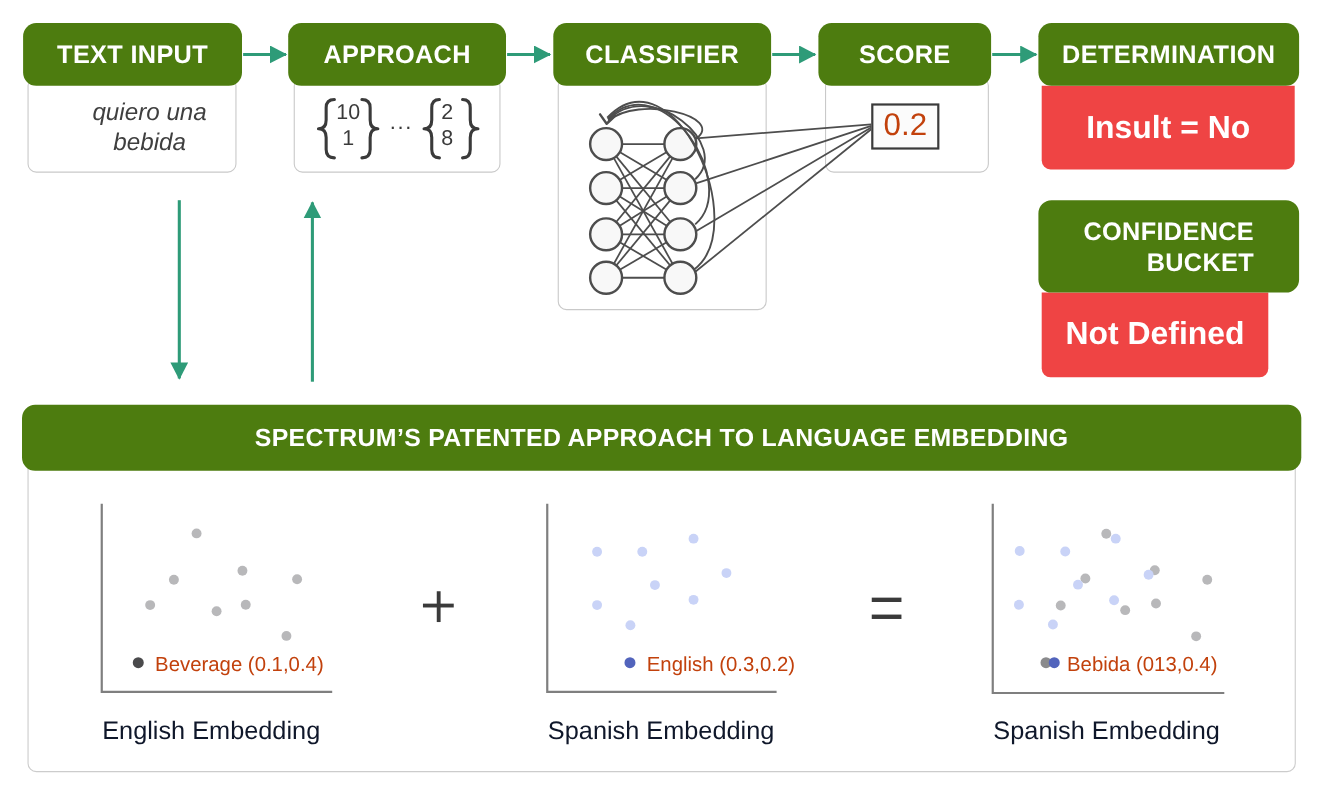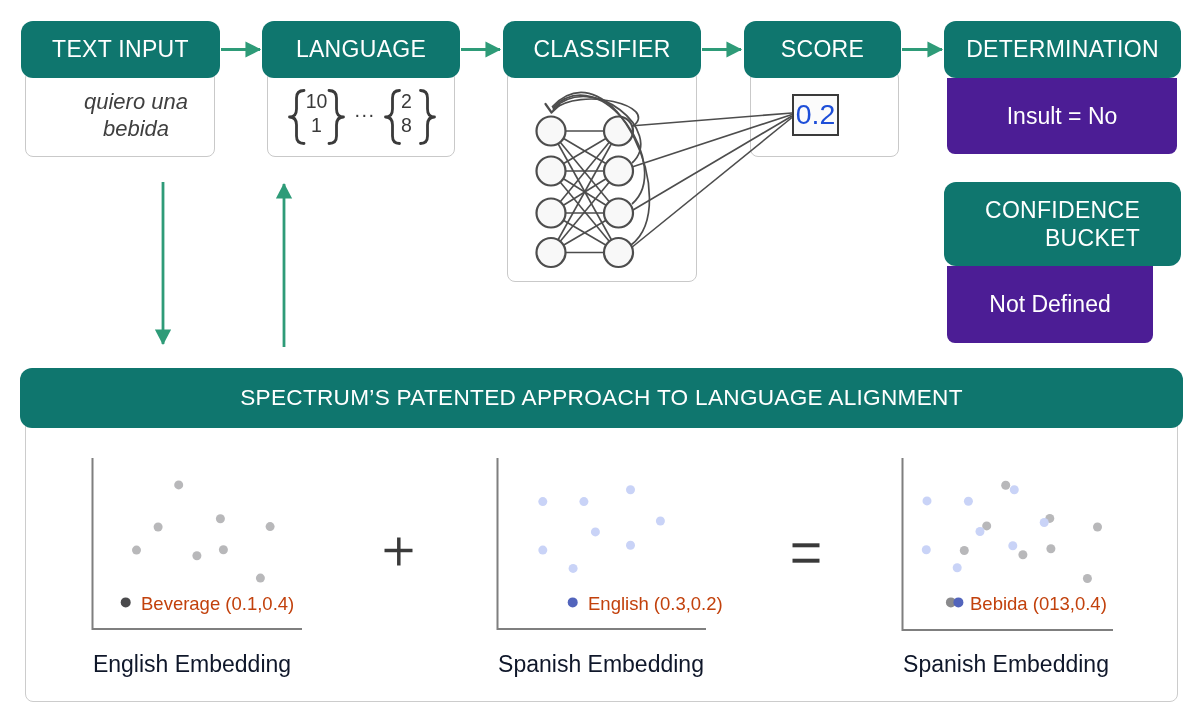--- a/index.html
+++ b/index.html
@@ -1,36 +1,36 @@
 <!DOCTYPE html>
 <html><head>
 <meta charset="utf-8">
 <style>
   html,body{margin:0;padding:0;}
   body{width:1204px;height:724px;position:relative;background:#ffffff;
        font-family:"Liberation Sans", sans-serif;overflow:hidden;}
   .abs{position:absolute;}
-  .ghead{position:absolute;background:#0f766e;border-radius:12px;color:#fff;
-         font-weight:normal;font-size:23px;display:flex;align-items:center;
+  .ghead{position:absolute;background:#4d7c0f;border-radius:12px;color:#fff;
+         font-weight:bold;font-size:23px;display:flex;align-items:center;
          justify-content:center;letter-spacing:.3px;z-index:2;}
   .wbox{position:absolute;background:#fff;border:1px solid #c9c9c9;
         border-radius:8px;z-index:1;}
-  .gray{position:absolute;background:#4c1d95;color:#fff;font-size:23px;
+  .gray{position:absolute;background:#ef4444;color:#fff;font-size:29px;
         display:flex;align-items:center;justify-content:center;
-        border-radius:0 0 8px 8px;z-index:1;}
+        border-radius:0 0 8px 8px;z-index:1;font-weight:bold;}
   svg.overlay{position:absolute;left:0;top:0;z-index:3;pointer-events:none;}
   .greenlbl{position:absolute;color:#0f172a;font-size:23px;font-weight:500;
             text-align:center;z-index:4;}
   .legend{position:absolute;color:#c2410c;font-size:18.5px;z-index:4;}
 </style>
 </head>
 <body>
 
 <div class="ghead" style="left:21px;top:21px;width:199px;height:57px;">TEXT INPUT</div>
-<div class="ghead" style="left:262px;top:21px;width:198px;height:57px;">LANGUAGE</div>
+<div class="ghead" style="left:262px;top:21px;width:198px;height:57px;">APPROACH</div>
 <div class="ghead" style="left:503px;top:21px;width:198px;height:57px;">CLASSIFIER</div>
 <div class="ghead" style="left:744px;top:21px;width:157px;height:57px;">SCORE</div>
 <div class="ghead" style="left:944px;top:21px;width:237px;height:57px;">DETERMINATION</div>
 
 <div class="wbox" style="left:25px;top:70px;width:188px;height:85px;"></div>
 <div class="wbox" style="left:267px;top:70px;width:186px;height:85px;"></div>
 <div class="wbox" style="left:507px;top:70px;width:188px;height:210px;"></div>
 <div class="wbox" style="left:750px;top:70px;width:147px;height:85px;"></div>
 
 <div class="abs" style="left:25px;top:78px;width:190px;z-index:4;color:#3f3f3f;
@@ -51,27 +51,27 @@
     <text x="139.5" y="53.5">8</text>
     <text x="98" y="39" font-size="20px" letter-spacing="1.5">...</text>
   </g>
 </svg>
 
 <div class="gray" style="left:947px;top:78px;width:230px;height:76px;">Insult&nbsp;=&nbsp;No</div>
 
 <div class="ghead" style="left:944px;top:182px;width:237px;height:84px;line-height:28px;text-align:right;">CONFIDENCE<br>BUCKET</div>
 <div class="gray" style="left:947px;top:266px;width:206px;height:77px;">Not Defined</div>
 
-<div class="abs" style="left:792px;top:93.5px;width:47px;height:42px;border:2.5px solid #3a3a3a;
+<div class="abs" style="left:792px;top:93.5px;width:62px;height:42px;border:2.5px solid #3a3a3a;
      background:#fbfbfb;z-index:4;box-sizing:border-box;display:flex;align-items:center;
-     justify-content:center;font-size:28.5px;color:#1d4ed8;">0.2</div>
+     justify-content:center;font-size:28.5px;color:#c2410c;">0.2</div>
 
 <div class="abs" style="left:25px;top:420px;width:1153px;height:282px;border:1px solid #ccc;
      border-radius:0 0 8px 8px;z-index:0;box-sizing:border-box;"></div>
-<div class="ghead" style="left:20px;top:368px;width:1163px;height:60px;font-size:22.6px;">SPECTRUM’S PATENTED APPROACH TO LANGUAGE ALIGNMENT</div>
+<div class="ghead" style="left:20px;top:368px;width:1163px;height:60px;font-size:22.6px;">SPECTRUM’S PATENTED APPROACH TO LANGUAGE EMBEDDING</div>
 
 <div class="greenlbl" style="left:72px;top:651px;width:240px;">English Embedding</div>
 <div class="greenlbl" style="left:481px;top:651px;width:240px;">Spanish Embedding</div>
 <div class="greenlbl" style="left:886px;top:651px;width:240px;">Spanish Embedding</div>
 
 <div class="legend" style="left:141px;top:593px;">Beverage (0.1,0.4)</div>
 <div class="legend" style="left:588px;top:593px;">English (0.3,0.2)</div>
 <div class="legend" style="left:970px;top:593px;">Bebida (013,0.4)</div>
 
 <svg class="overlay" width="1204" height="724" viewBox="0 0 1204 724">

